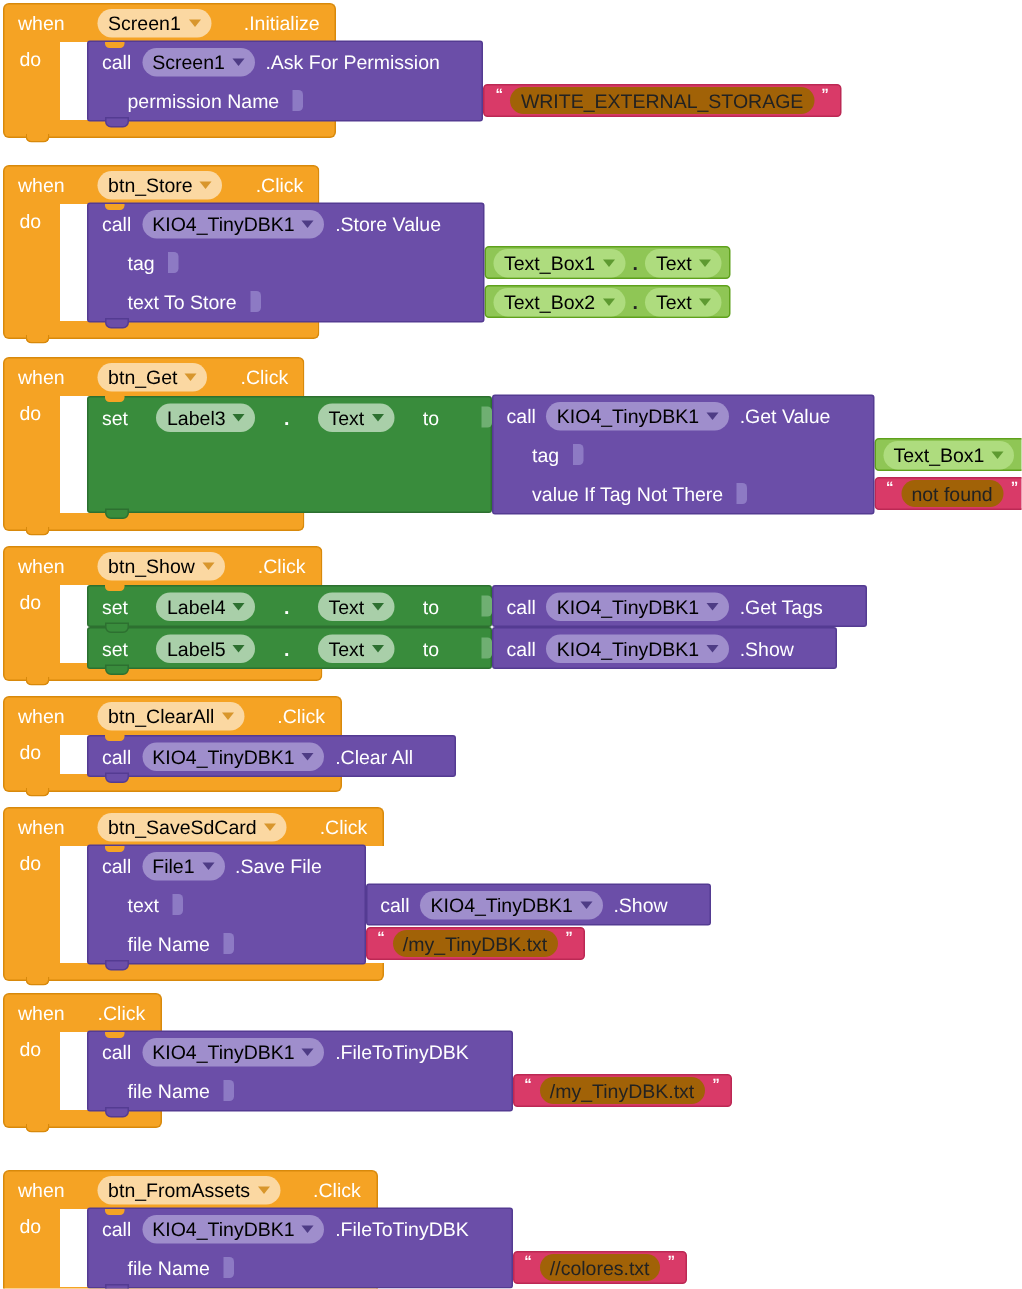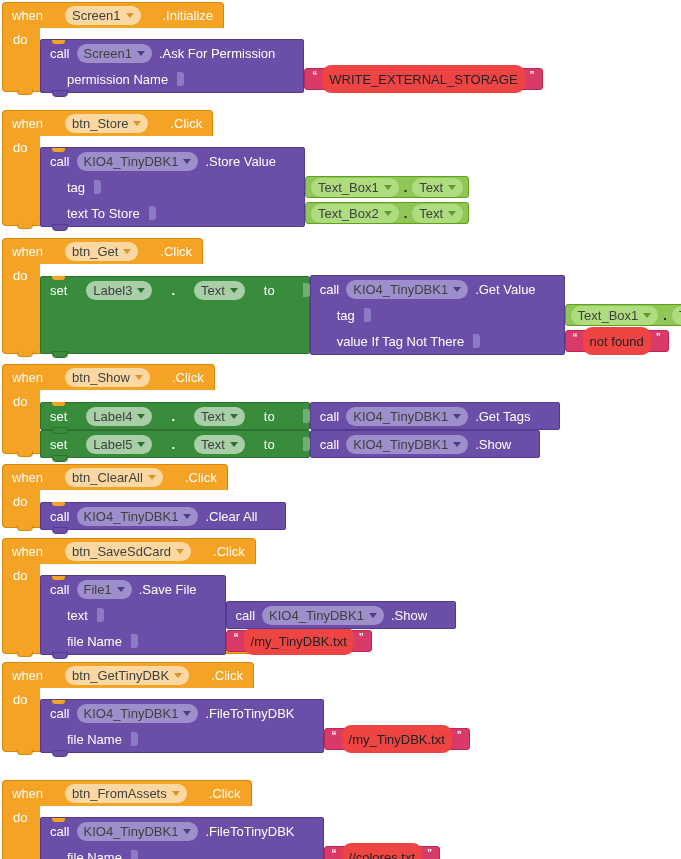--- a/index.html
+++ b/index.html
@@ -32,21 +32,21 @@
     height: 12px; background: #F5A324;
     border: 1px solid #D8890B; border-top: none;
     border-radius: 0 0 4px 4px; position: relative;
   }
   .ev-footer::after { 
     content: ""; position: absolute; left: 14px; bottom: -4px;
     width: 14px; height: 5px; background: #F5A324;
     border: 1px solid #D8890B; border-top: none; border-radius: 0 0 4px 4px;
   }
   
-  .stmts { position: absolute; left: 38px; top: 26px; display: flex; flex-direction: column; z-index: 2; margin-top: 12px; }
+  .stmts { position: absolute; left: 56px; top: 26px; display: flex; flex-direction: column; z-index: 2; }
   .stmts::before { 
     content: ""; position: absolute; left: 12px; top: 0;
     width: 13px; height: 4px; background: #F5A324; border-radius: 0 0 3px 3px; z-index: 6;
   }
   .stmt-line { display: flex; align-items: flex-start; }
   
   .call-unit { display: grid; grid-auto-rows: 26px; align-items: center; }
   .call-block {
     background: #6B4EA8; border: 1px solid #543B92; border-radius: 2px;
     color: #fff; position: relative; display: flex; flex-direction: column;
@@ -74,27 +74,27 @@
     height: 22px; background: #8FC655; border: 1.5px solid #5FA11C; border-radius: 3px;
     display: flex; align-items: center; gap: 5px; padding: 0 5px; color: #222; white-space: nowrap;
   }
   
   .text-block {
     height: 22px; background: #D93A68; border: 1px solid #BC2854; border-radius: 3px;
     display: flex; align-items: center; gap: 5px; padding: 0 7px; white-space: nowrap;
   }
   .q { color: #fff; font-size: 10px; font-weight: bold; line-height: 1; transform: translateY(-3px); }
   .text-field {
-    background: #ef4444; color: #222; border-radius: 9px; padding: 1px 7px; height: 28px;
+    background: #a16207; color: #222; border-radius: 9px; padding: 1px 7px; height: 18px;
     display: inline-flex; align-items: center;
   }
   
   .dd {
     height: 19px; border-radius: 10px; padding: 0 7px;
-    display: inline-flex; align-items: center; gap: 5px; color: #404040; white-space: nowrap;
+    display: inline-flex; align-items: center; gap: 5px; color: #000000; white-space: nowrap;
   }
   .tri { width: 0; height: 0; border-left: 4px solid transparent; border-right: 4px solid transparent; border-top: 5px solid #777; }
   .gold-dd { background: #FBD8A2; } .gold-dd .tri { border-top-color: #D8962C; }
   .purple-dd { background: #9F8ECC; } .purple-dd .tri { border-top-color: #4E3C85; }
   .setgreen-dd { background: #A9CFA9; } .setgreen-dd .tri { border-top-color: #2D7030; }
   .getter-dd { background: #AEDC7E; } .getter-dd .tri { border-top-color: #5E9A31; }
   .kw, .evname, .method { color: #fff; white-space: nowrap; }
   .gdot { color: #222; font-weight: bold; }
   .wdot { color: #fff; font-weight: bold; }
   
@@ -425,24 +425,20 @@
           <span class="q">”</span>
         </div>
       </div>
     </div>
   </div>
 </div>
 
 <div class="ev b7">
   <div class="ev-header">
     <span class="kw">when</span>
-    <span class="dd gold-dd">
-      <span>btn_GetTinyDBK</span>
-      <span class="tri"></span>
-    </span>
     <span class="evname">.Click</span>
   </div>
   <div class="ev-rail"><span class="kw">do</span></div>
   <div class="ev-footer"></div>
   <div class="stmts">
     <div class="call-unit">
       <div class="call-block stmt" style="grid-row:1 / span 2; grid-column:1;">
         <div class="call-head">
           <span class="kw">call</span>
           <span class="dd purple-dd">

